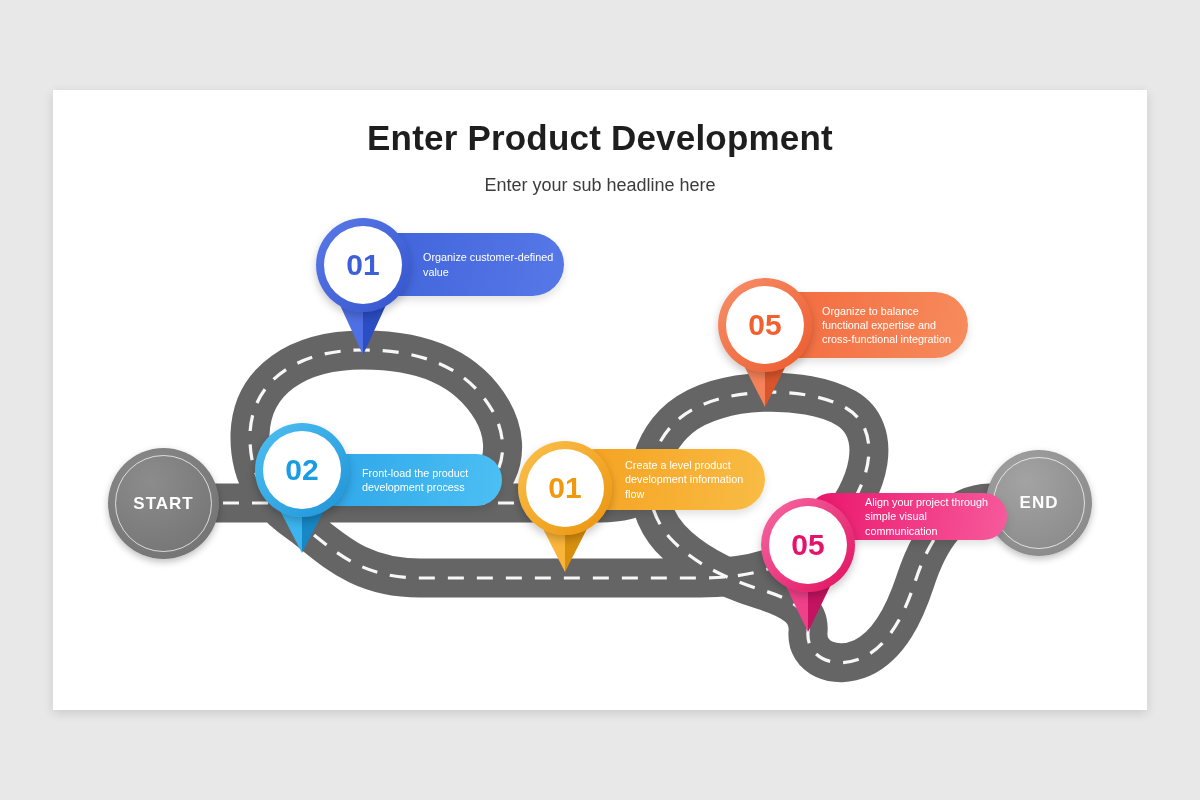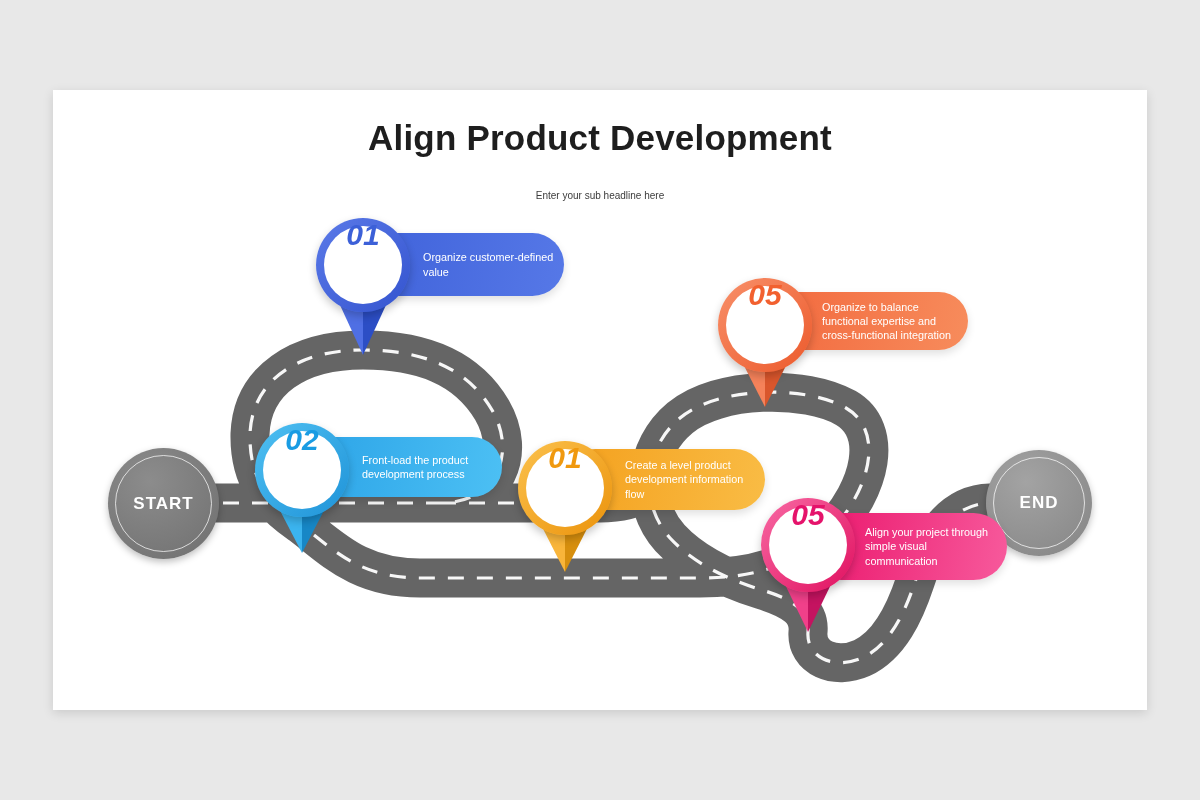--- a/index.html
+++ b/index.html
@@ -14,21 +14,21 @@
   .slide {
     position:absolute; left:53px; top:90px; width:1094px; height:620px;
     background:#ffffff;
     box-shadow:0 3px 10px rgba(0,0,0,.13);
   }
   .header { position:absolute; left:0; top:118px; width:1200px; text-align:center; z-index:6; }
   .title {
     font-size:35px; font-weight:700; color:#1e1e1e; letter-spacing:.2px;
   }
   .subtitle {
-    margin-top:32px; font-size:10px; color:#3c3c3c;
+    margin-top:17px; font-size:18px; color:#3c3c3c;
   }
   svg.road-svg { position:absolute; left:0; top:0; width:1200px; height:800px; z-index:1; }
 
   
   .terminal {
     position:absolute; border-radius:50%;
     display:flex; align-items:center; justify-content:center;
     z-index:2;
     box-shadow:0 3px 7px rgba(0,0,0,.25);
   }
@@ -51,38 +51,37 @@
     color:#fff; font-size:10.8px; line-height:1.32; font-weight:400;
     padding-left:60px; padding-right:10px;
     box-shadow:0 4px 8px rgba(0,0,0,.12);
   }
   .tail { position:absolute; width:58px; z-index:4; display:flex; }
   .tail div { width:50%; height:100%; }
   .tail .l { clip-path:polygon(0 0, 100% 0, 100% 100%); }
   .tail .r { clip-path:polygon(0 0, 100% 0, 0 100%); }
   .bubble {
     position:absolute; width:94px; height:94px; border-radius:50%;
-    z-index:5; display:flex; justify-content:center;
+    z-index:5; display:flex; align-items:center; justify-content:center;
     box-shadow:0 4px 9px rgba(0,0,0,.22);
-    font-style:italic;
   }
   .bubble::before {
     content:""; position:absolute; inset:8px; background:#ffffff; border-radius:50%;
   }
   .bubble span { position:relative; z-index:1; font-size:30px; font-weight:700; }
 </style>
 </head>
 <body>
 
 <div class="page">
 
   <div class="slide"></div>
 
   <div class="header">
-    <div class="title">Align Product Development</div>
+    <div class="title">Enter Product Development</div>
     <div class="subtitle">Enter your sub headline here</div>
   </div>
 
   <svg class="road-svg" viewBox="0 0 1200 800">
 
     <path d="M 165 503 H 440
          C 497 503 517 453 492 410
          C 466 366 420 350 363 350
          C 298 350 252 380 250 434
          C 249 480 270 503 300 524
@@ -136,21 +135,21 @@
     <div class="tail" style="left:334px;top:292px;height:63px;">
       <div class="l" style="background:#4f6fe4;"></div>
         <div class="r" style="background:#2c4ec5;"></div>
     </div>
     <div class="bubble" style="left:316px;top:218px;background:linear-gradient(135deg,#5b7ae8,#3454cf);">
       <span style="color:#3c60d8;">01</span>
     </div>
   </div>
 
   <div>
-    <div class="pill" style="left:302px;top:437px;width:200px;height:60px;background:linear-gradient(100deg,#2ba3e7,#4cc0f4);">
+    <div class="pill" style="left:302px;top:454px;width:200px;height:52px;background:linear-gradient(100deg,#2ba3e7,#4cc0f4);">
       <span>Front-load the product development process</span>
     </div>
     <div class="tail" style="left:273px;top:497px;height:56px;">
       <div class="l" style="background:#3bb4ef;"></div>
         <div class="r" style="background:#1787c6;"></div>
     </div>
     <div class="bubble" style="left:255px;top:423px;background:linear-gradient(135deg,#4fc0f2,#1f93d8);">
       <span style="color:#199ce3;">02</span>
     </div>
   </div>
@@ -162,34 +161,34 @@
     <div class="tail" style="left:536px;top:515px;height:57px;">
       <div class="l" style="background:#f9b53a;"></div>
         <div class="r" style="background:#d78f0e;"></div>
     </div>
     <div class="bubble" style="left:518px;top:441px;background:linear-gradient(135deg,#fbc14d,#eb930c);">
       <span style="color:#f0990f;">01</span>
     </div>
   </div>
 
   <div>
-    <div class="pill" style="left:765px;top:292px;width:203px;height:58px;padding-left:57px;background:linear-gradient(100deg,#f2683d,#f78c5c);">
+    <div class="pill" style="left:765px;top:292px;width:203px;height:66px;padding-left:57px;background:linear-gradient(100deg,#f2683d,#f78c5c);">
       <span>Organize to balance functional expertise and cross-functional integration</span>
     </div>
     <div class="tail" style="left:736px;top:350px;height:57px;">
       <div class="l" style="background:#f5825a;"></div>
         <div class="r" style="background:#d9562c;"></div>
     </div>
     <div class="bubble" style="left:718px;top:278px;background:linear-gradient(135deg,#f8906a,#ec5a2c);">
       <span style="color:#f2602f;">05</span>
     </div>
   </div>
 
   <div>
-    <div class="pill" style="left:808px;top:513px;width:199px;height:67px;padding-left:57px;background:linear-gradient(100deg,#ea156b,#f75a9c);">
+    <div class="pill" style="left:808px;top:493px;width:199px;height:47px;padding-left:57px;background:linear-gradient(100deg,#ea156b,#f75a9c);">
       <span>Align your project through simple visual communication</span>
     </div>
     <div class="tail" style="left:779px;top:572px;height:60px;">
       <div class="l" style="background:#f0408a;"></div>
         <div class="r" style="background:#c41360;"></div>
     </div>
     <div class="bubble" style="left:761px;top:498px;background:linear-gradient(135deg,#f86aa4,#e0105f);">
       <span style="color:#e5136b;">05</span>
     </div>
   </div>

